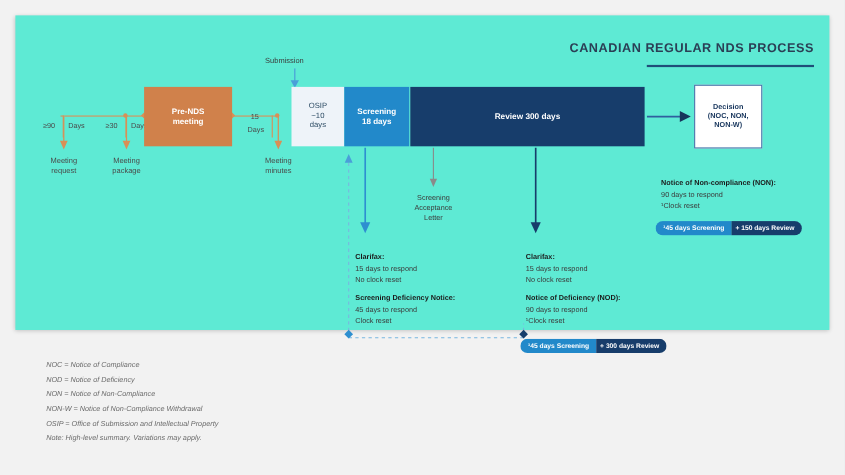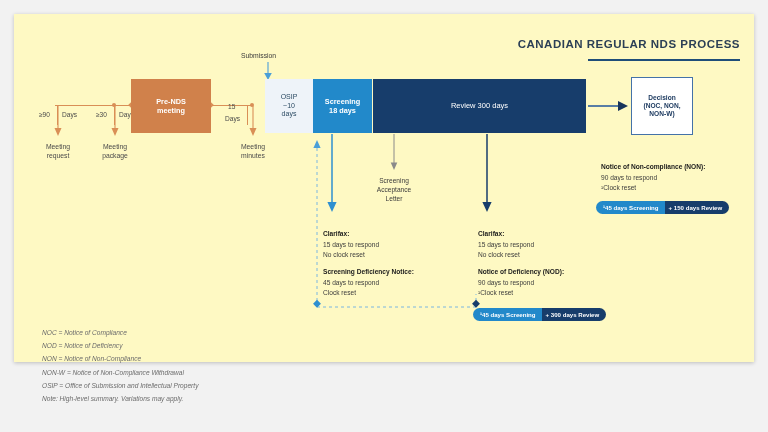--- a/index.html
+++ b/index.html
@@ -1,34 +1,34 @@
 <!DOCTYPE html>
 <html><head>
 <meta charset="utf-8">
 <style>
   html,body{margin:0;padding:0;background:#f2f2f2;}
   body{width:768px;height:432px;overflow:hidden;font-family:"Liberation Sans",sans-serif;}
-  #slide{position:absolute;left:14px;top:14px;width:740px;height:348px;background:#fef9c3;
+  #slide{position:absolute;left:14px;top:14px;width:740px;height:286px;background:#5eead4;
          box-shadow:0 1px 4px rgba(0,0,0,.22);}
   .abs{position:absolute;}
   
   #title{right:14px;top:24px;font-size:11.5px;font-weight:bold;color:#2b3f55;
          letter-spacing:.5px;text-align:right;}
   #title-rule{right:14px;top:45px;width:152px;height:2px;background:#1f4e79;}
   
   .bar{box-sizing:border-box;display:flex;align-items:center;justify-content:center;
        text-align:center;line-height:1.25;}
   #prends{left:117px;top:65px;width:80px;height:54px;background:#d0814b;color:#fff;
           font-size:7.3px;font-weight:bold;}
   #osip{left:251px;top:65px;width:48px;height:54px;background:#eef3f9;color:#2b4a63;
         font-size:7px;}
   #screening{left:299px;top:65px;width:59px;height:54px;background:#2289ca;color:#fff;
              font-size:7.3px;font-weight:bold;}
   #review{left:359px;top:65px;width:213px;height:54px;background:#173d6b;color:#fff;
-          font-size:7.5px;font-weight:normal;}
+          font-size:7.5px;font-weight:bold;}
   #decision{left:617px;top:63px;width:62px;height:58px;background:#fff;border:1.2px solid #4472a8;
             color:#17355c;font-size:6.6px;font-weight:bold;}
   
   .oline{background:#d98f56;}
   .olabel{font-size:6.6px;color:#4a4a4a;white-space:nowrap;}
   .onode{font-size:6.8px;color:#4a4a4a;text-align:center;line-height:1.35;white-space:nowrap;}
   .odot{width:4px;height:4px;border-radius:50%;background:#d98f56;}
   .odia{width:4px;height:4px;background:#d98f56;transform:rotate(45deg);}
   
   .ann{font-size:6.6px;color:#3b3b3b;line-height:1.62;white-space:nowrap;}

